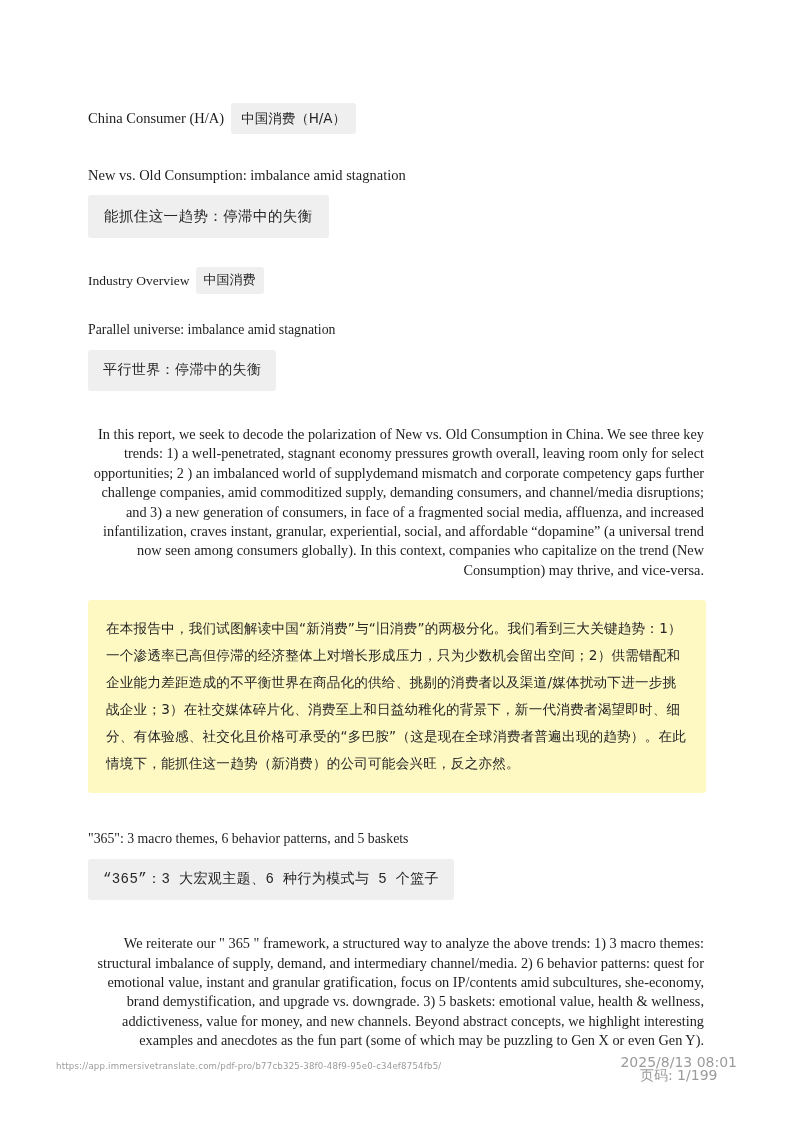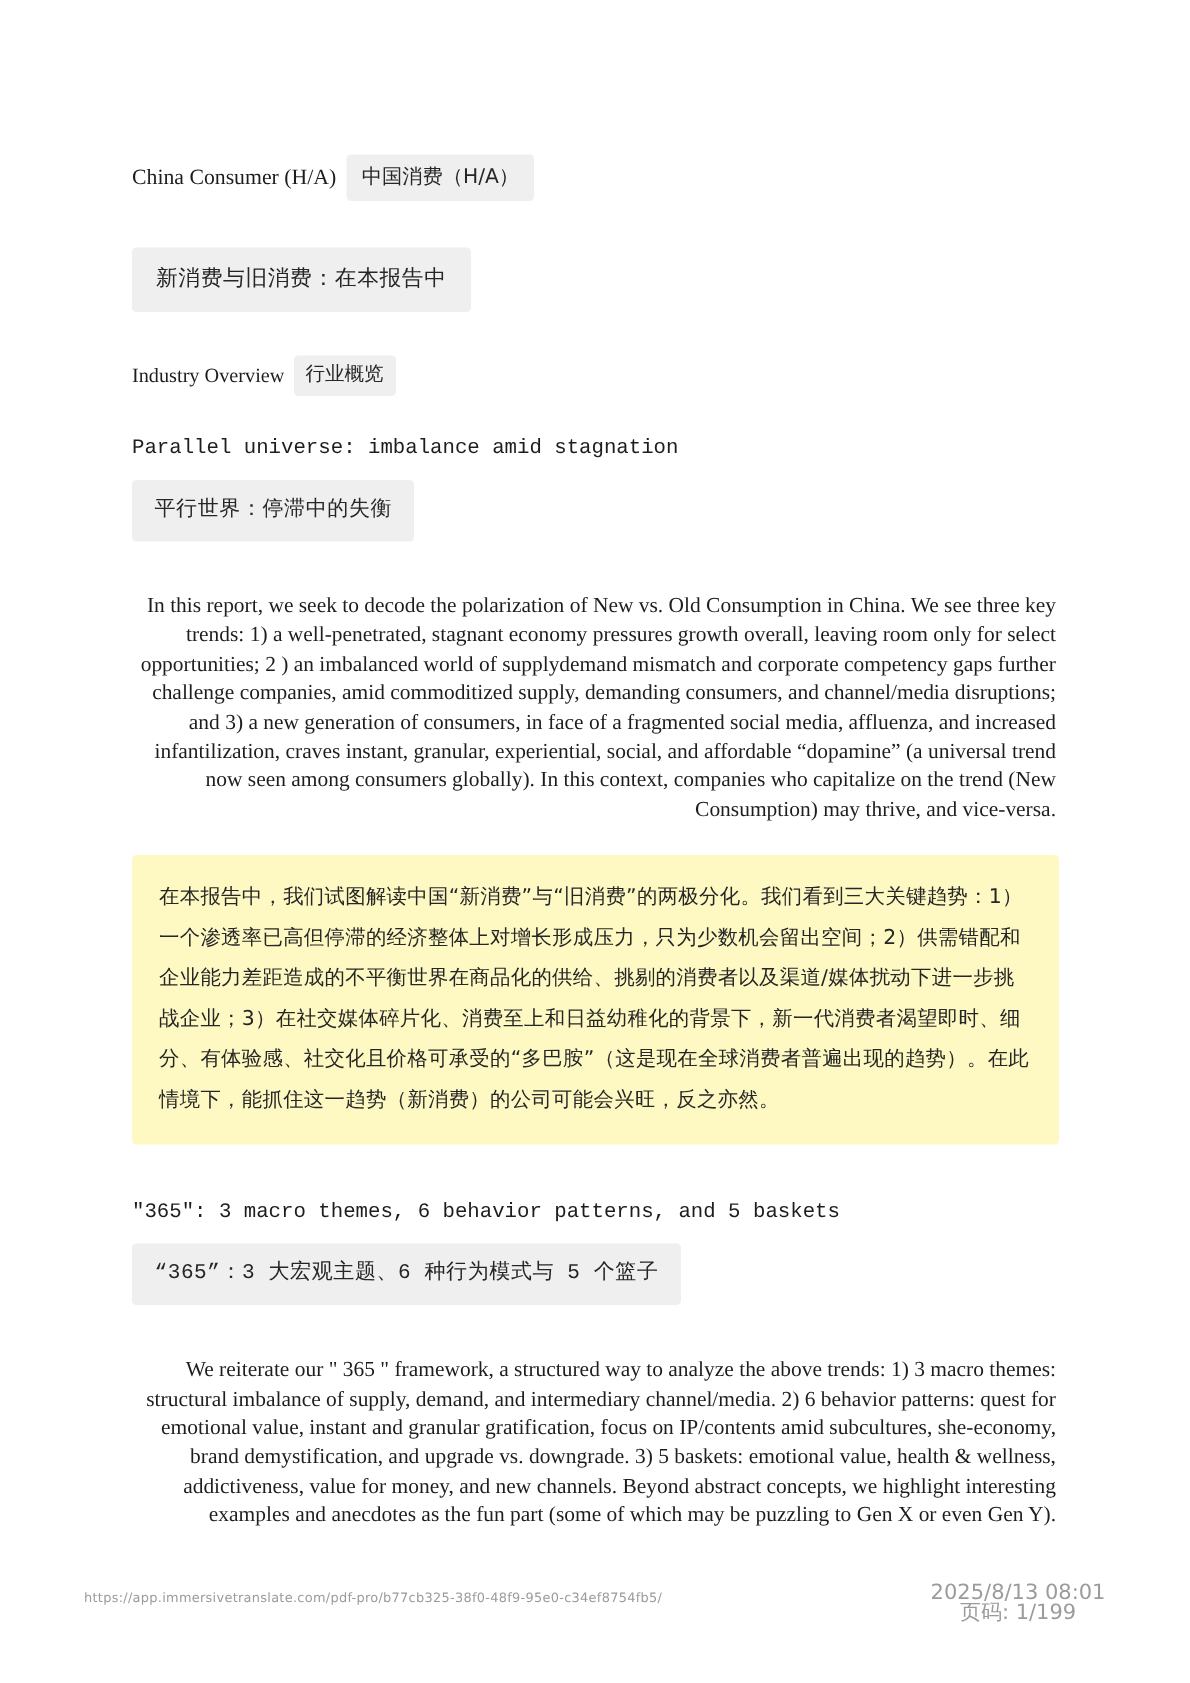--- a/index.html
+++ b/index.html
@@ -96,21 +96,20 @@
     vertical-align: middle;
     position: relative;
     top: -1px;
   }
 
   
   .sub-en {
     font-size: 13.8px;
     line-height: 20px;
     margin: 0 0 10px 0;
-    font-family: Liberation Mono, monospace;
   }
   .sub-zh {
     display: inline-block;
     font-size: 14px;
     line-height: 20px;
     padding: 10px 15px 11px 15px;
     letter-spacing: 0.4px;
     margin: 0 0 34px 0;
     font-family: Liberation Mono, monospace;
   }
@@ -169,27 +168,28 @@
 <body>
 
 <div class="page">
 
   <div class="content">
 
     <div class="title-row">
       <span class="en en-part">China Consumer (H/A)</span><span class="zh zh-chip hl">中国消费（H/A）</span>
     </div>
 
+    <div class="h-en en">New vs. Old Consumption: imbalance amid stagnation</div>
 
     <div>
-      <span class="zh zh-block hl">新消费与旧消费：在本报告中</span>
+      <span class="zh zh-block hl">能抓住这一趋势：停滞中的失衡</span>
     </div>
 
     <div class="label-row">
-      <span class="en">Industry Overview</span><span class="zh zh-chip hl">行业概览</span>
+      <span class="en">Industry Overview</span><span class="zh zh-chip hl">中国消费</span>
     </div>
 
     <div class="sub-en en">Parallel universe: imbalance amid stagnation</div>
 
     <div>
       <span class="zh sub-zh hl">平行世界：停滞中的失衡</span>
     </div>
 
     <p class="p-en en">In this report, we seek to decode the polarization of New vs. Old Consumption in China. We see three key trends: 1) a well-penetrated, stagnant economy pressures growth overall, leaving room only for select opportunities; 2 ) an imbalanced world of supplydemand mismatch and corporate competency gaps further challenge companies, amid commoditized supply, demanding consumers, and channel/media disruptions; and 3) a new generation of consumers, in face of a fragmented social media, affluenza, and increased infantilization, craves instant, granular, experiential, social, and affordable “dopamine” (a universal trend now seen among consumers globally). In this context, companies who capitalize on the trend (New Consumption) may thrive, and vice-versa.</p>
 

